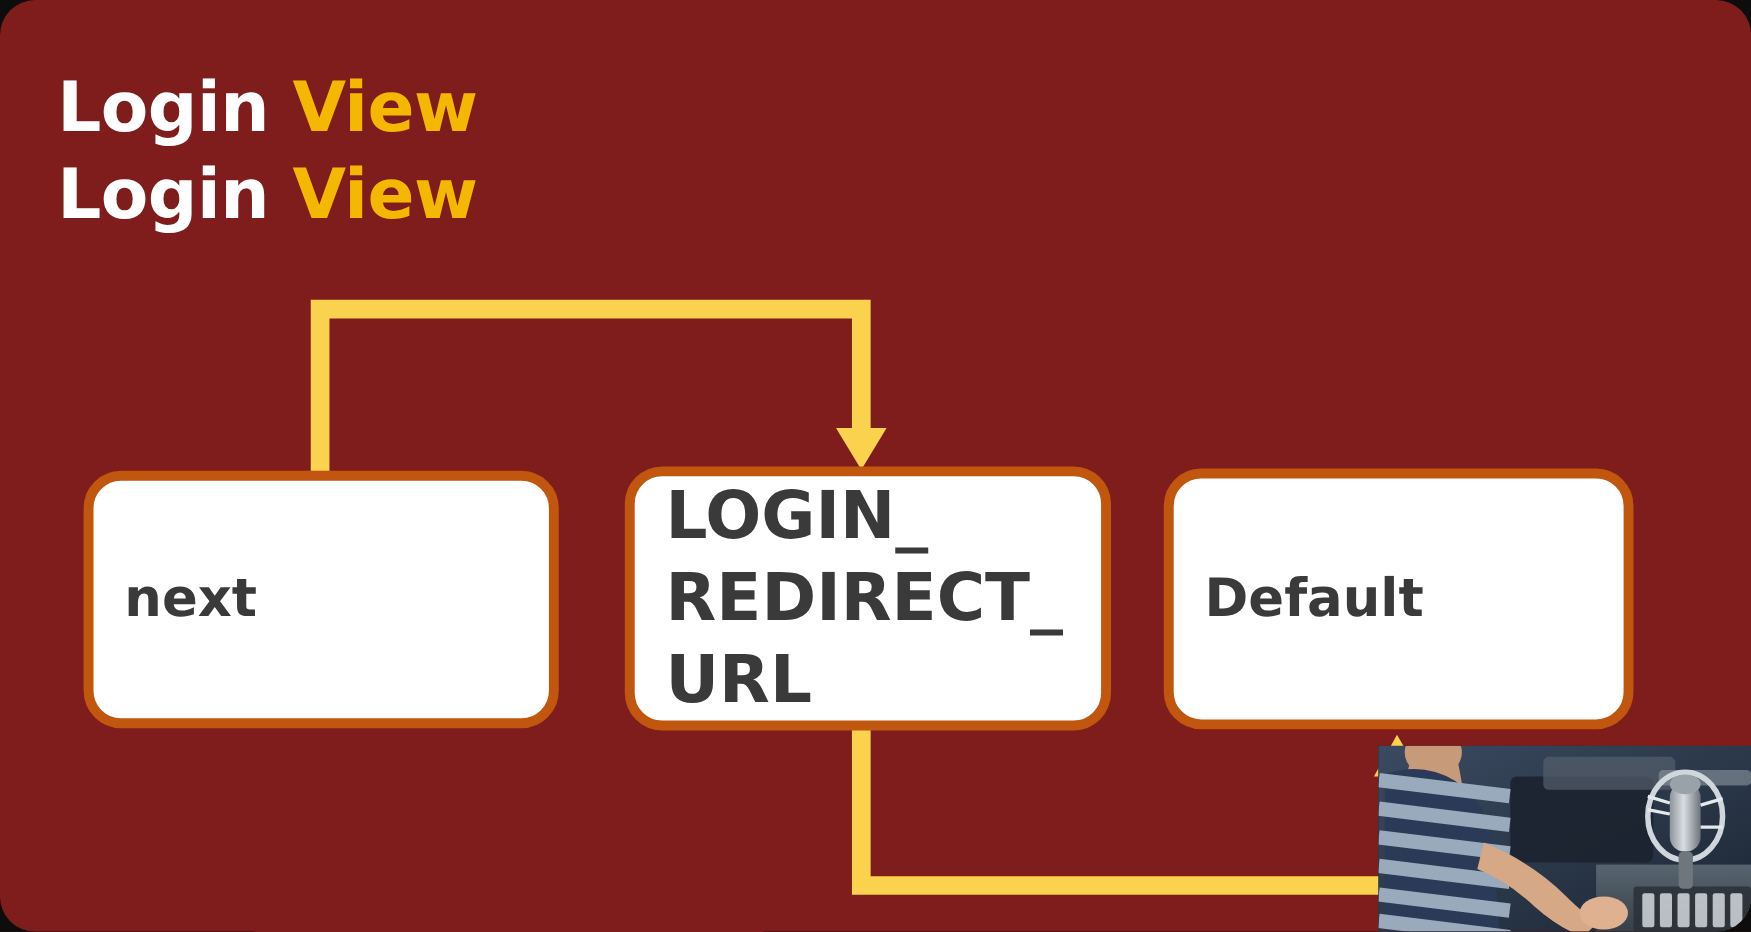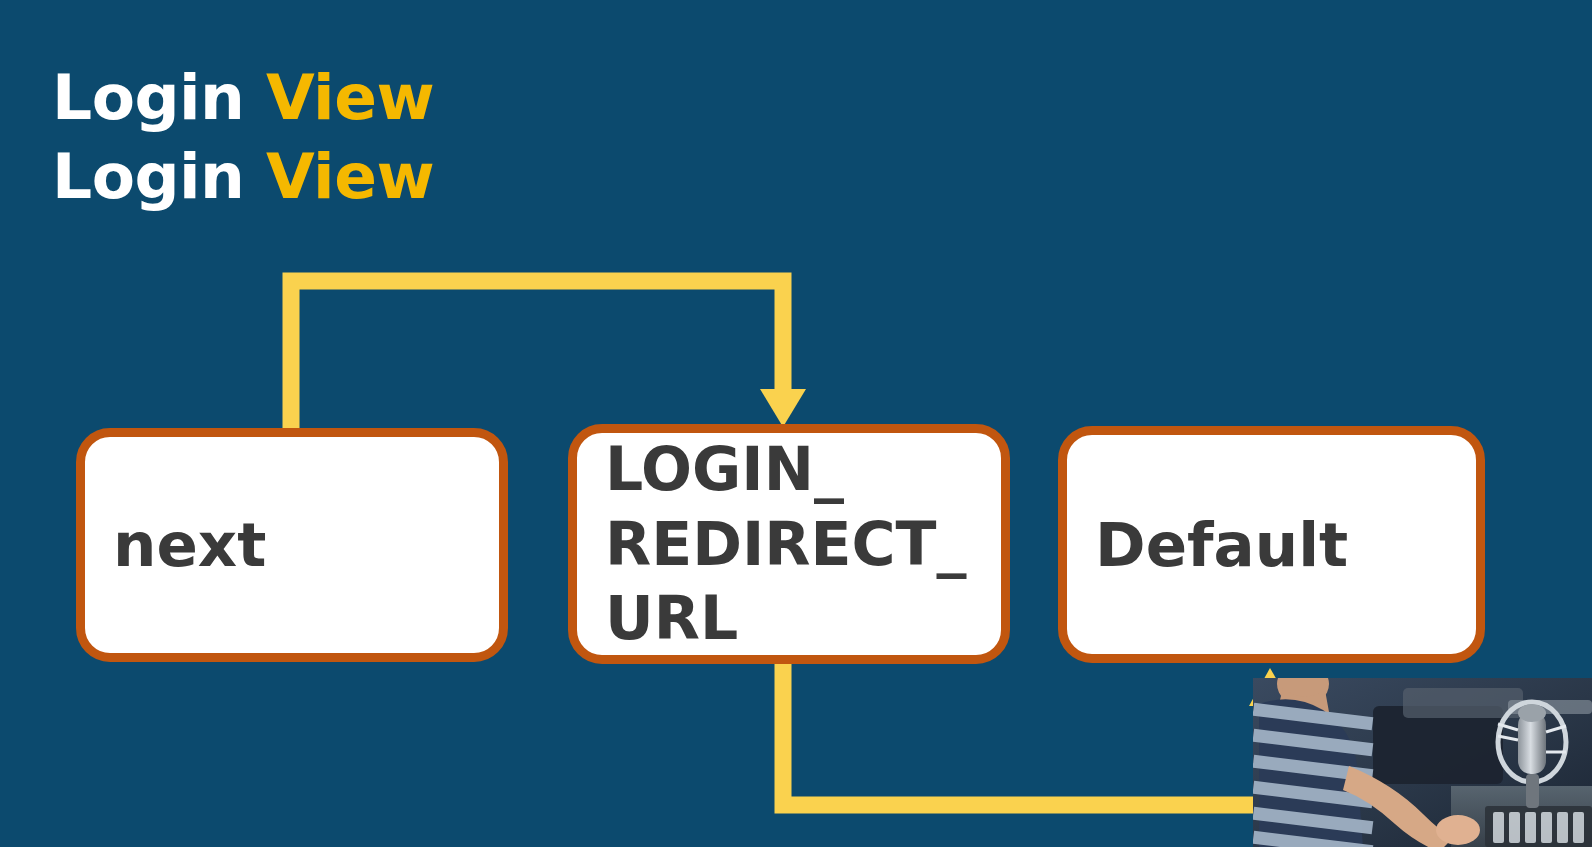--- a/index.html
+++ b/index.html
@@ -4,23 +4,24 @@
 <style>
   html, body {
     margin: 0;
     padding: 0;
     background: #0d0d0d;
   }
   #slide {
     position: relative;
     width: 1592px;
     height: 847px;
-    background: #0c4a6e;
+    background: #7f1d1d;
     overflow: hidden;
     font-family: "DejaVu Sans", "Liberation Sans", sans-serif;
+    border-radius: 32px;
   }
 
   
   #title {
     position: absolute;
     left: 52px;
     top: 58px;
     font-size: 63px;
     font-weight: bold;
     line-height: 1.26;
@@ -47,21 +48,21 @@
     box-sizing: border-box;
     background: #ffffff;
     border: 9px solid #c1560f;
     border-radius: 34px;
     display: flex;
     align-items: center;
     z-index: 3;
   }
   .node-label {
     color: #3a3a3a;
-    font-size: 61px;
+    font-size: 48px;
     font-weight: 600;
     line-height: 1.24;
     padding-left: 28px;
     white-space: pre-line;
     letter-spacing: 0px;
   }
 
   #box-next   { left: 76px;  top: 428px; width: 432px; height: 234px; }
   #box-login  { left: 568px; top: 424px; width: 442px; height: 240px; }
   #box-default{ left: 1058px;top: 426px; width: 427px; height: 237px; }

